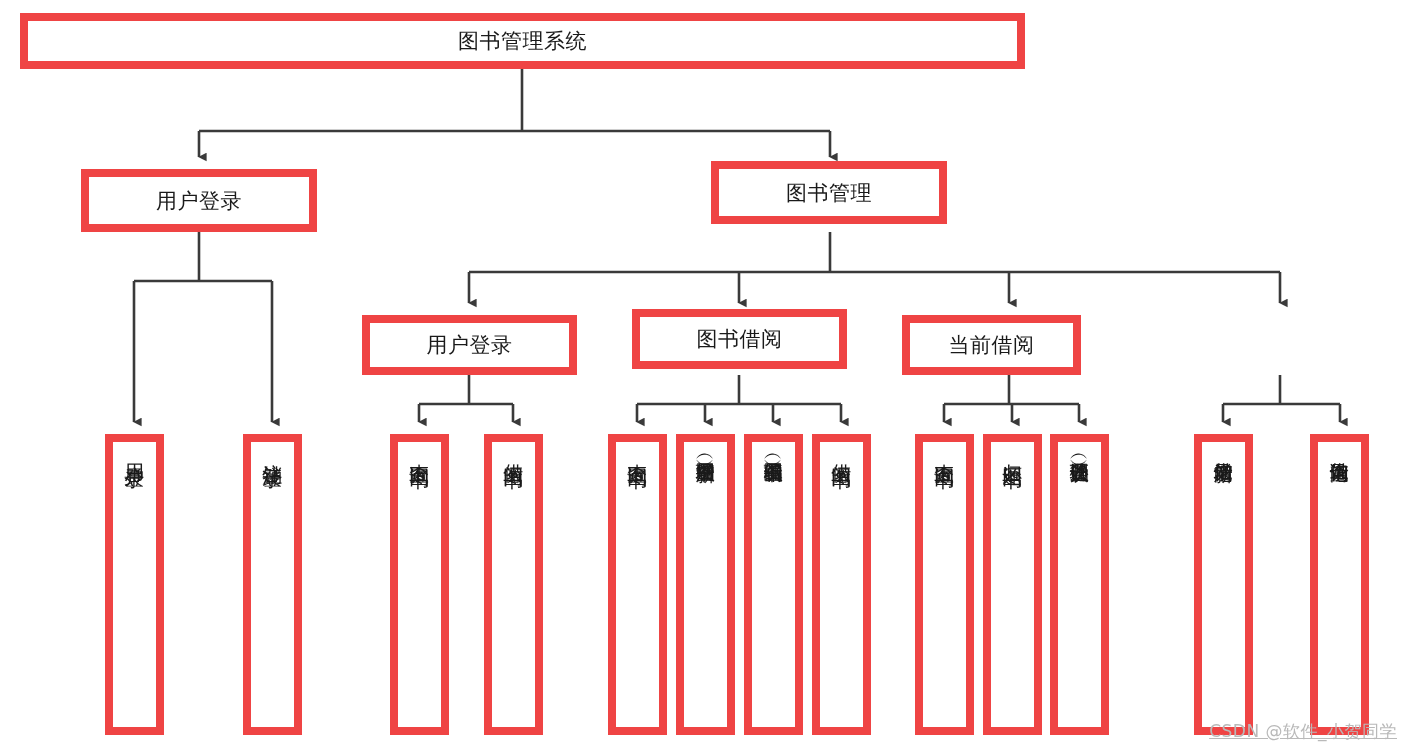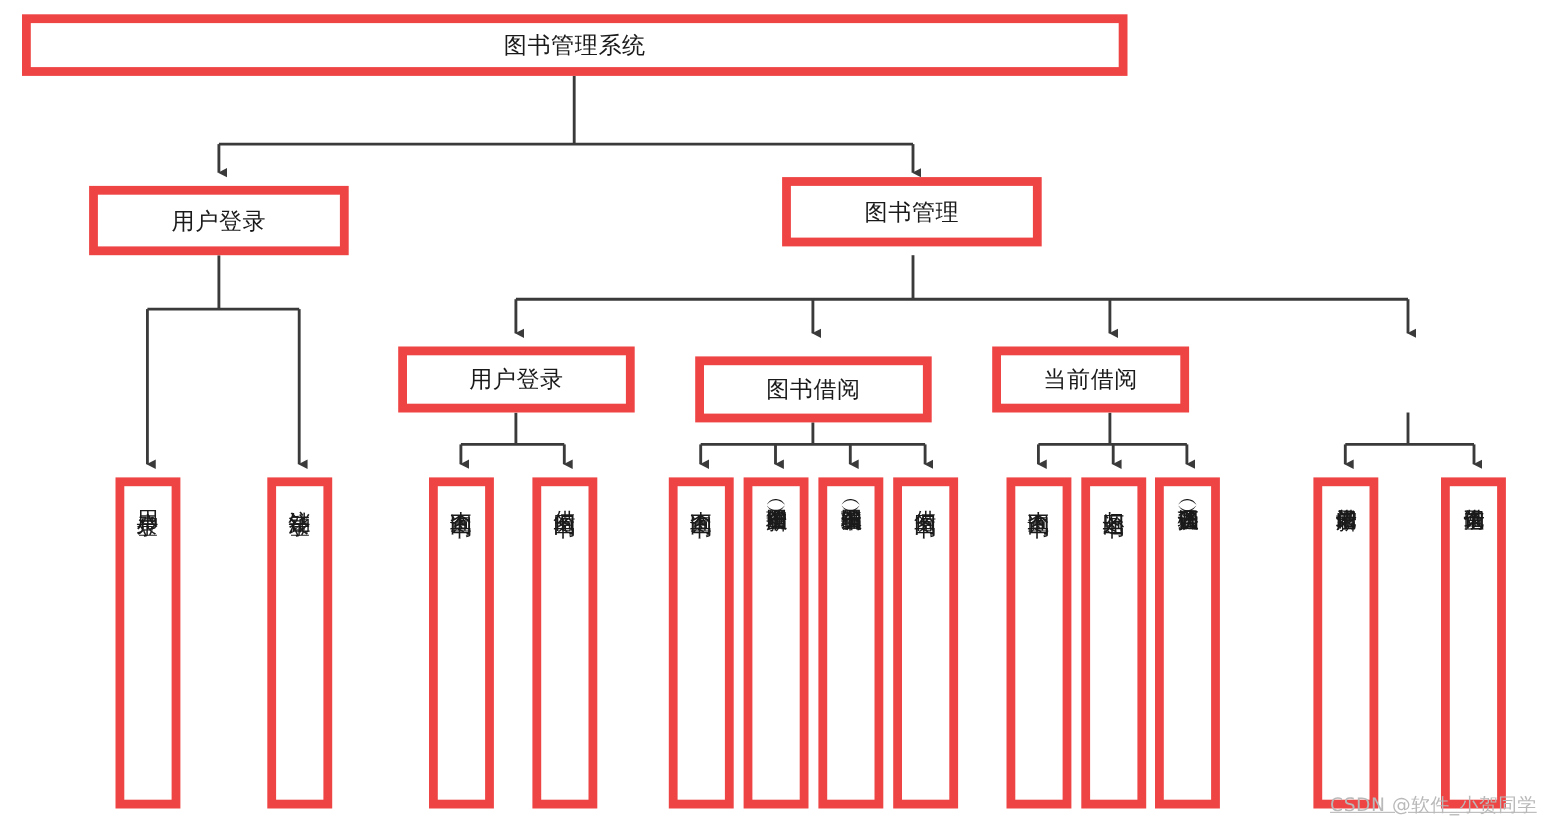--- a/index.html
+++ b/index.html
@@ -131,21 +131,21 @@
   <div class="node-box horizontal" style="left:81px; top:169px; width:236px; height:63px;">
     <span>用户登录</span>
   </div>
   <div class="node-box horizontal" style="left:711px; top:161px; width:236px; height:63px;">
     <span>图书管理</span>
   </div>
 
   <div class="node-box horizontal" style="left:362px; top:315px; width:215px; height:60px;">
     <span>用户登录</span>
   </div>
-  <div class="node-box horizontal" style="left:632px; top:324px; width:215px; height:60px;">
+  <div class="node-box horizontal" style="left:632px; top:309px; width:215px; height:60px;">
     <span>图书借阅</span>
   </div>
   <div class="node-box horizontal" style="left:902px; top:315px; width:179px; height:60px;">
     <span>当前借阅</span>
   </div>
 
   <div class="node-box vertical" style="left:105px; top:434px; width:59px; height:301px;">
     <span class="vlabel">用户登录</span>
   </div>
   <div class="node-box vertical" style="left:243px; top:434px; width:59px; height:301px;">

